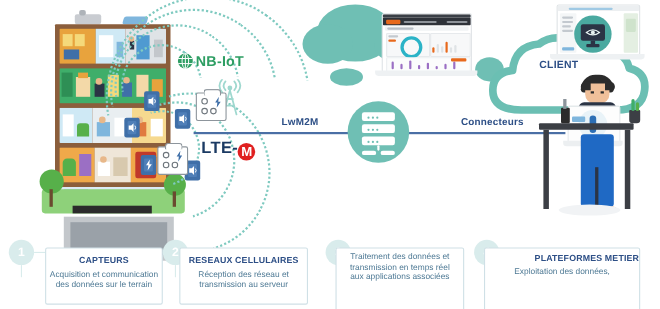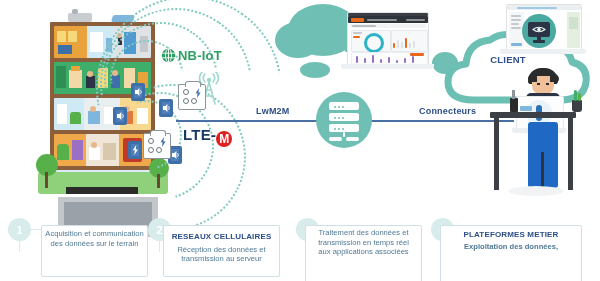--- a/index.html
+++ b/index.html
@@ -380,54 +380,55 @@
     <div class="abs" style="left:22px;top:46px;width:12px;height:5px;background:#7fb6dd;border-radius:1px;"></div>
   </div>
   <div class="abs" style="left:508px;top:186px;width:56px;height:10px;border-radius:50%;background:#f1f3f5;"></div>
 
   <div class="cards">
 
     <div class="numc" style="left:8px;top:0;">1</div>
     <div class="numstem" style="left:19px;top:23px;height:11px;"></div>
     <div class="numdash" style="left:31px;top:11px;width:26px;"></div>
     <div class="card" style="left:41px;width:105px;height:50px;">
+      <div class="card-title" style="margin-top:6px;">CAPTEURS</div>
       <div class="card-body" style="margin-top:3px;">
         <div>Acquisition et communication</div>
         <div>des données sur le terrain</div>
       </div>
     </div>
 
     <div class="numc" style="left:148px;top:0;">2</div>
     <div class="numstem" style="left:159px;top:23px;height:11px;"></div>
     <div class="numdash" style="left:171px;top:11px;width:16px;"></div>
     <div class="card" style="left:163px;width:115px;height:50px;">
       <div class="card-title" style="margin-top:6px;">RESEAUX CELLULAIRES</div>
       <div class="card-body" style="margin-top:3px;">
-        <div>Réception des données et</div>
+        <div>Réception des réseau et</div>
         <div>transmission au serveur</div>
       </div>
     </div>
 
     <div class="numc" style="left:296px;top:0;">3</div>
     <div class="numstem" style="left:307px;top:23px;height:11px;"></div>
     <div class="numdash" style="left:319px;top:11px;width:8px;"></div>
     <div class="card" style="left:305px;width:115px;height:57px;">
       <div class="card-body" style="margin-top:2px;">
         <div>Traitement des données et</div>
         <div>transmission en temps réel</div>
         <div>aux applications associées</div>
       </div>
     </div>
 
     <div class="numc" style="left:431px;top:0;">4</div>
     <div class="numstem" style="left:442px;top:23px;height:11px;"></div>
     <div class="numdash" style="left:454px;top:11px;width:8px;"></div>
     <div class="card" style="left:440px;width:140px;height:57px;">
-      <div class="card-title" style="margin-top:4px;">
+      <div class="card-title" style="margin-top:4px;text-align:right;">
         <div>PLATEFORMES METIER</div>
       </div>
-      <div class="card-body" style="margin-top:2px;font-weight:bold;">
+      <div class="card-body" style="margin-top:2px;">
         <div>Exploitation des données,</div>
       </div>
     </div>
 
   </div>
 </div>
 
 </body></html>

